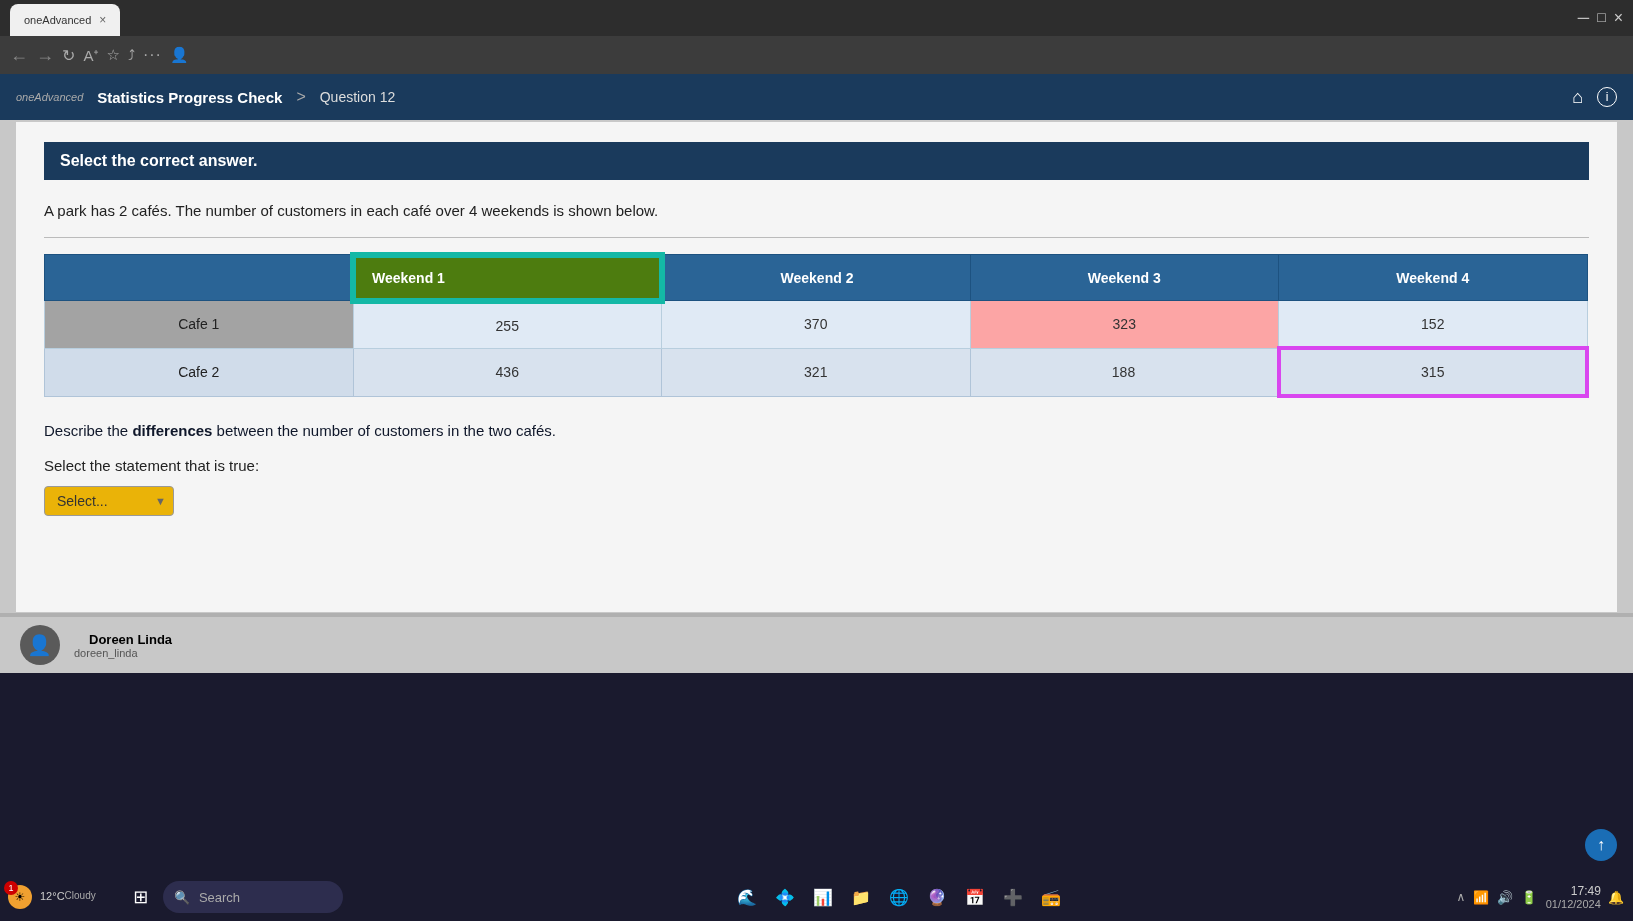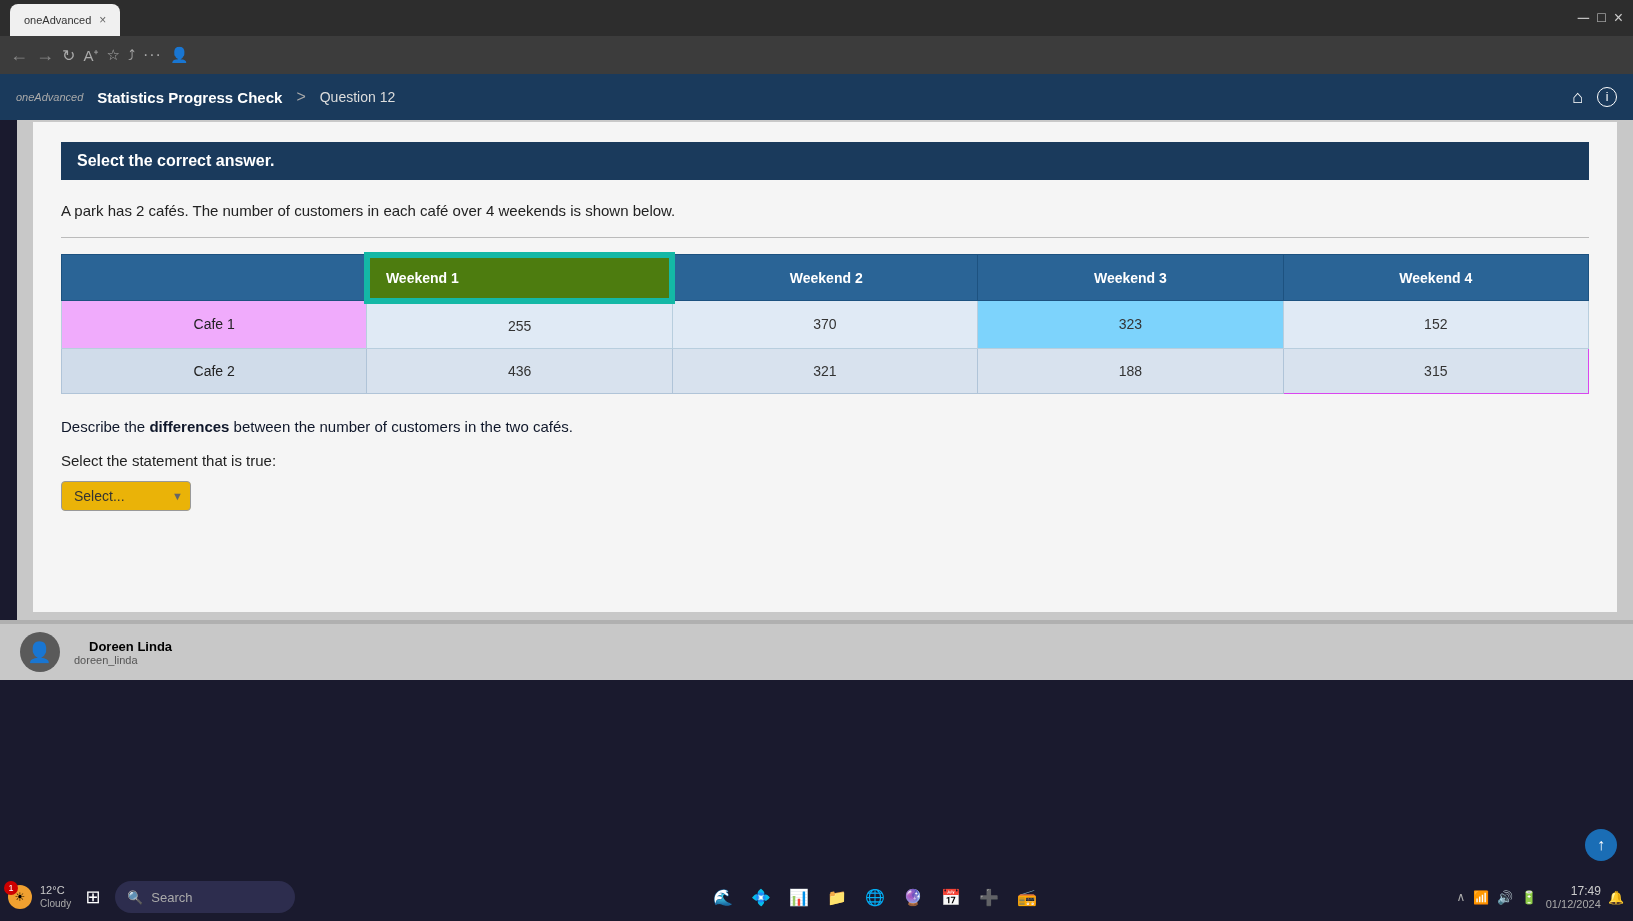--- a/index.html
+++ b/index.html
@@ -42,21 +42,21 @@
   <span style="font-size:11px; color:#aaa; font-style:italic;">oneAdvanced</span>
   <span style="font-size:15px; font-weight:600; color:white;">Statistics Progress Check</span>
   <span style="color:#aaa;">&gt;</span>
   <span style="font-size:14px; color:#ddd;">Question 12</span>
   <div style="margin-left:auto; display:flex; align-items:center; gap:14px;">
     <span style="color:white; font-size:18px; cursor:pointer;">⌂</span>
     <span style="color:white; font-size:16px; cursor:pointer; border:1px solid white; border-radius:50%; width:20px; height:20px; display:flex; align-items:center; justify-content:center; font-size:12px;">i</span>
   </div>
 </div>
 
-<div style="background:#c8c8c8; padding:2px 0 8px 0;margin-left:17px;">
+<div style="background:#c8c8c8; padding:2px 0 1px 0;">
   <div style="background:#f5f5f5; margin:0 16px; padding:20px 28px 50px 28px; min-height:490px;">
     
     
     <div style="background:#1a3a5c; color:white; padding:10px 16px; margin-bottom:20px; display:flex; align-items:center; justify-content:space-between;">
       <span style="font-size:16px; font-weight:600;">Select the correct answer.</span>
     </div>
 
     
     <p style="font-size:15px; color:#222; margin-bottom:14px; line-height:1.5;">A park has 2 cafés. The number of customers in each café over 4 weekends is shown below.</p>
 
@@ -68,32 +68,32 @@
         <tr>
           <th style="background:#2a6496; color:white; padding:12px 16px; text-align:center; font-size:14px; font-weight:600; border:1px solid #1d5280; width:20%;"></th>
           <th style="background:#4d7c0f; color:white; padding:12px 16px; text-align:left; font-size:14px; font-weight:600; border:6px solid #14b8a6; width:20%;">Weekend 1</th>
           <th style="background:#2a6496; color:white; padding:12px 16px; text-align:center; font-size:14px; font-weight:600; border:1px solid #1d5280; width:20%;">Weekend 2</th>
           <th style="background:#2a6496; color:white; padding:12px 16px; text-align:center; font-size:14px; font-weight:600; border:1px solid #1d5280; width:20%;">Weekend 3</th>
           <th style="background:#2a6496; color:white; padding:12px 16px; text-align:center; font-size:14px; font-weight:600; border:1px solid #1d5280; width:20%;">Weekend 4</th>
         </tr>
       </thead>
       <tbody>
         <tr>
-          <td style="background:#f0abfc; color:#222; padding:14px 16px; text-align:center; font-size:14px; border:1px solid #b8cede; font-weight:500;">Cafe 1</td>
+          <td style="background:#a3a3a3; color:#222; padding:14px 16px; text-align:center; font-size:14px; border:1px solid #b8cede; font-weight:500;">Cafe 1</td>
           <td style="background:#e0eaf5; color:#333; padding:14px 16px; text-align:center; font-size:14px; border:1px solid #b8cede;">255</td>
           <td style="background:#e0eaf5; color:#333; padding:14px 16px; text-align:center; font-size:14px; border:1px solid #b8cede;">370</td>
-          <td style="background:#7dd3fc; color:#333; padding:14px 16px; text-align:center; font-size:14px; border:1px solid #b8cede;">323</td>
+          <td style="background:#fca5a5; color:#333; padding:14px 16px; text-align:center; font-size:14px; border:1px solid #b8cede;">323</td>
           <td style="background:#e0eaf5; color:#333; padding:14px 16px; text-align:center; font-size:14px; border:1px solid #b8cede;">152</td>
         </tr>
         <tr>
           <td style="background:#d0dcea; color:#222; padding:14px 16px; text-align:center; font-size:14px; border:1px solid #b0c4d8; font-weight:500;">Cafe 2</td>
           <td style="background:#d8e2ee; color:#333; padding:14px 16px; text-align:center; font-size:14px; border:1px solid #b0c4d8;">436</td>
           <td style="background:#d8e2ee; color:#333; padding:14px 16px; text-align:center; font-size:14px; border:1px solid #b0c4d8;">321</td>
           <td style="background:#d8e2ee; color:#333; padding:14px 16px; text-align:center; font-size:14px; border:1px solid #b0c4d8;">188</td>
-          <td style="background:#d8e2ee; color:#333; padding:14px 16px; text-align:center; font-size:14px; border:1px solid #d946ef;">315</td>
+          <td style="background:#d8e2ee; color:#333; padding:14px 16px; text-align:center; font-size:14px; border:4px solid #d946ef;">315</td>
         </tr>
       </tbody>
     </table>
 
     
     <p style="font-size:15px; color:#0f172a; margin-bottom:14px; line-height:1.5;">
       <span>Describe the </span><strong>differences</strong><span> between the number of customers in the two cafés.</span>
     </p>
 
     
@@ -126,21 +126,21 @@
   ↑
 </div>
 
 <div style="background:#1a1a2e; height:48px; display:flex; align-items:center; padding:0 8px; gap:4px; position:absolute; bottom:0; width:100%;">
 
   <div style="position:relative; margin-right:4px;">
     <div style="width:24px; height:24px; background:#f0a030; border-radius:50%; display:flex; align-items:center; justify-content:center; font-size:12px;">☀</div>
     <span style="position:absolute; top:-4px; left:-4px; background:#cc0000; color:white; border-radius:50%; width:14px; height:14px; font-size:9px; display:flex; align-items:center; justify-content:center;">1</span>
   </div>
 
-  <div style="display:flex; flex-direction:column; margin-right:0;">
+  <div style="display:flex; flex-direction:row; margin-right:23px;">
     <span style="font-size:11px; color:#ccc; line-height:1.2;">12°C</span>
     <span style="font-size:10px; color:#aaa; line-height:1.2;">Cloudy</span>
   </div>
 
   <div style="width:36px; height:36px; display:flex; align-items:center; justify-content:center; color:white; font-size:18px; cursor:pointer;">
     ⊞
   </div>
 
   <div style="background:#2d2d4e; border-radius:20px; height:32px; display:flex; align-items:center; padding:0 12px; gap:8px; color:#aaa; font-size:13px; min-width:180px; cursor:pointer;">
     <span style="font-size:13px;">🔍</span>

